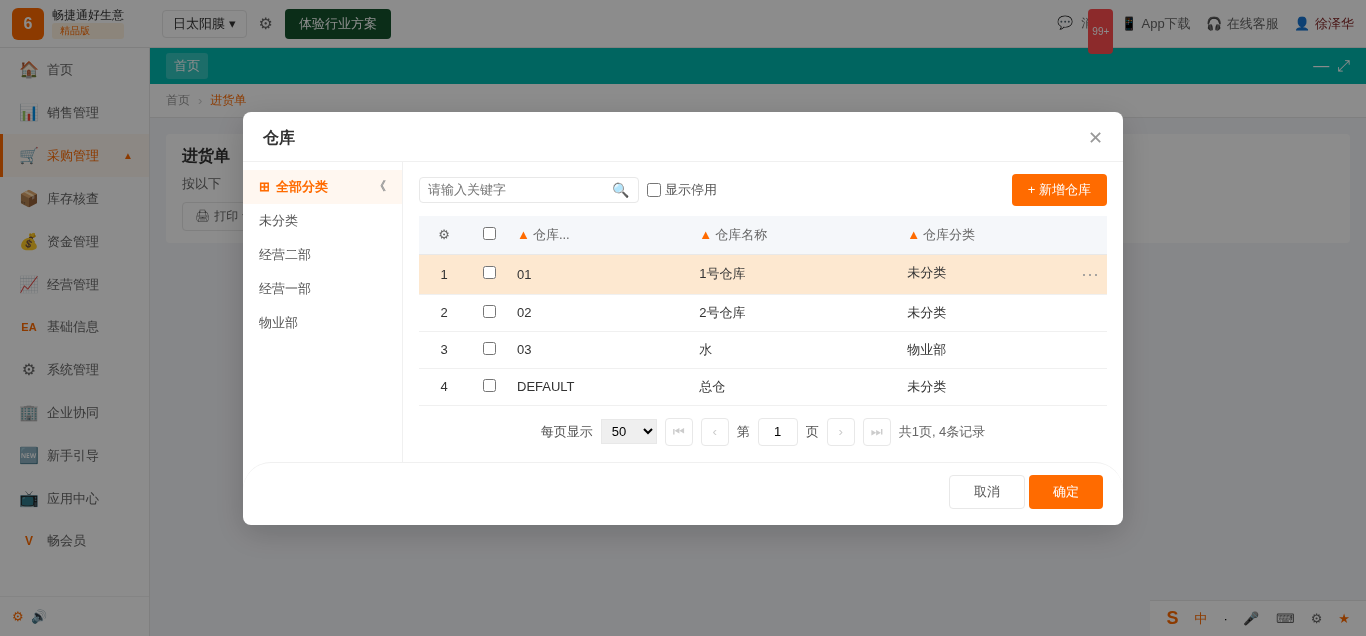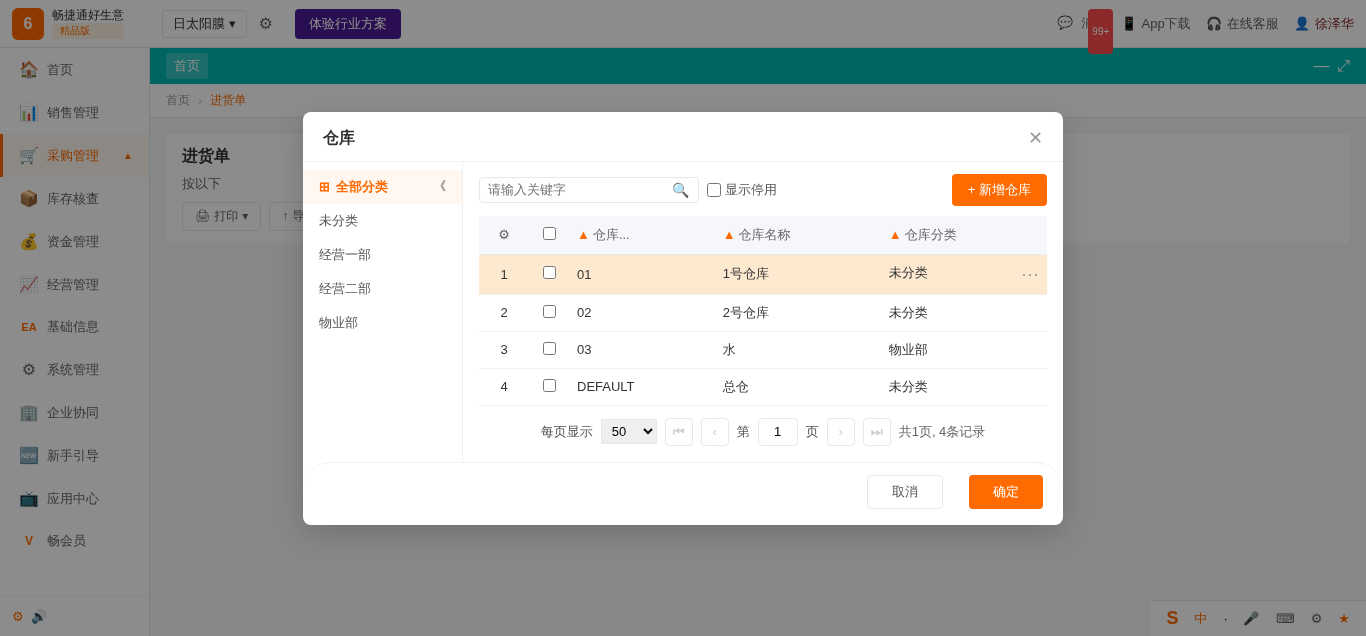--- a/index.html
+++ b/index.html
@@ -30,22 +30,22 @@
     }
     .logo-text { font-size: 12px; color: #333; line-height: 1.3; }
     .logo-badge { font-size: 10px; color: #ff6b00; background: #fff3e0; padding: 1px 8px; border-radius: 3px; }
     .header-center { flex: 1; display: flex; align-items: center; gap: 8px; }
     .store-selector {
       display: flex; align-items: center; gap: 4px;
       border: 1px solid #e8e8e8; border-radius: 4px;
       padding: 4px 10px; cursor: pointer; font-size: 13px; color: #333;
     }
     .trial-btn {
-      background: #4c1d95; color: #fff; border: none; border-radius: 4px;
-      padding: 6px 14px; cursor: pointer; font-size: 13px; margin-left: 10px;
+      background: #14532d; color: #fff; border: none; border-radius: 4px;
+      padding: 6px 14px; cursor: pointer; font-size: 13px;
     }
     .gear-btn {
       background: none; border: none; cursor: pointer; color: #666; font-size: 16px; padding: 4px;
     }
     .header-right { display: flex; align-items: center; gap: 16px; }
     .msg-btn { position: relative; cursor: pointer; color: #666; }
     .badge { position: absolute; top: -6px; right: -8px; background: #ff4d4f; color: #fff; font-size: 10px; border-radius: 4px; padding: 17px 4px; min-width: 18px; text-align: center; }
     .header-action { display: flex; align-items: center; gap: 4px; cursor: pointer; color: #666; font-size: 13px; }
     .user-name { color: #7f1d1d; font-size: 13px; }
 
@@ -91,21 +91,21 @@
     
     .overlay {
       position: fixed; inset: 0; background: rgba(0,0,0,0.45); z-index: 200;
       display: flex; align-items: center; justify-content: center;
     }
 
     
     .dialog {
       background: #fff;
       border-radius: 8px;
-      width: 760px;
+      width: 880px;
       max-height: 600px;
       display: flex;
       flex-direction: column;
       box-shadow: 0 8px 32px rgba(0,0,0,0.18);
     }
     .dialog-header {
       display: flex; align-items: center; justify-content: space-between;
       padding: 16px 20px 12px;
       border-bottom: 1px solid #f0f0f0;
     }
@@ -161,21 +161,21 @@
     
     .pagination { display: flex; align-items: center; justify-content: center; gap: 8px; padding: 12px 0 4px; font-size: 13px; color: #555; }
     .per-page-label { color: #555; }
     .per-page-select { border: 1px solid #e8e8e8; border-radius: 0; padding: 3px 6px; font-size: 13px; cursor: pointer; }
     .page-btn { border: 1px solid #e8e8e8; background: #fff; border-radius: 4px; width: 28px; height: 28px; display: flex; align-items: center; justify-content: center; cursor: pointer; color: #555; }
     .page-btn:disabled, .page-btn.disabled { color: #ccc; cursor: not-allowed; }
     .page-input { border: 1px solid #e8e8e8; border-radius: 4px; width: 40px; height: 28px; text-align: center; font-size: 13px; }
     .page-info { color: #666; }
 
     
-    .dialog-footer { display: flex; justify-content: flex-end; gap: 26px; padding: 12px 20px 16px; border-top: 1px solid #f0f0f0; border-radius: 28px; }
+    .dialog-footer { display: flex; justify-content: flex-end; gap: 4px; padding: 12px 20px 16px; border-top: 1px solid #f0f0f0; border-radius: 28px; }
     .cancel-btn { border: 1px solid #e8e8e8; background: #fff; color: #555; padding: 7px 24px; border-radius: 4px; cursor: pointer; font-size: 13px; }
     .confirm-btn { background: #ff6b00; color: #fff; border: none; padding: 7px 24px; border-radius: 4px; cursor: pointer; font-size: 13px; }
 
     
     .teal-bar { background: #00b8b0; height: 36px; display: flex; align-items: center; padding: 0 16px; gap: 12px; }
     .teal-tab { color: #fff; font-size: 13px; cursor: pointer; padding: 4px 8px; }
     .teal-tab.active { background: rgba(255,255,255,0.2); border-radius: 3px; }
     .teal-corner { margin-left: auto; display: flex; gap: 8px; }
     .teal-corner-btn { background: none; border: none; color: #fff; cursor: pointer; font-size: 16px; }
 
@@ -341,22 +341,22 @@
 
     <div class="dialog-body">
 
       <div class="cat-panel">
         <div class="cat-header">
           <span>⊞</span>
           <span>全部分类</span>
           <span class="cat-collapse">《</span>
         </div>
         <div class="cat-item">未分类</div>
+        <div class="cat-item">经营二部</div>
         <div class="cat-item">经营一部</div>
-        <div class="cat-item">经营二部</div>
         <div class="cat-item">物业部</div>
       </div>
 
       <div class="table-panel">
 
         <div class="search-bar">
           <div class="search-input-wrap">
             <input class="search-input" type="text" placeholder="请输入关键字" style="">
             <span class="search-icon">🔍</span>
           </div>

